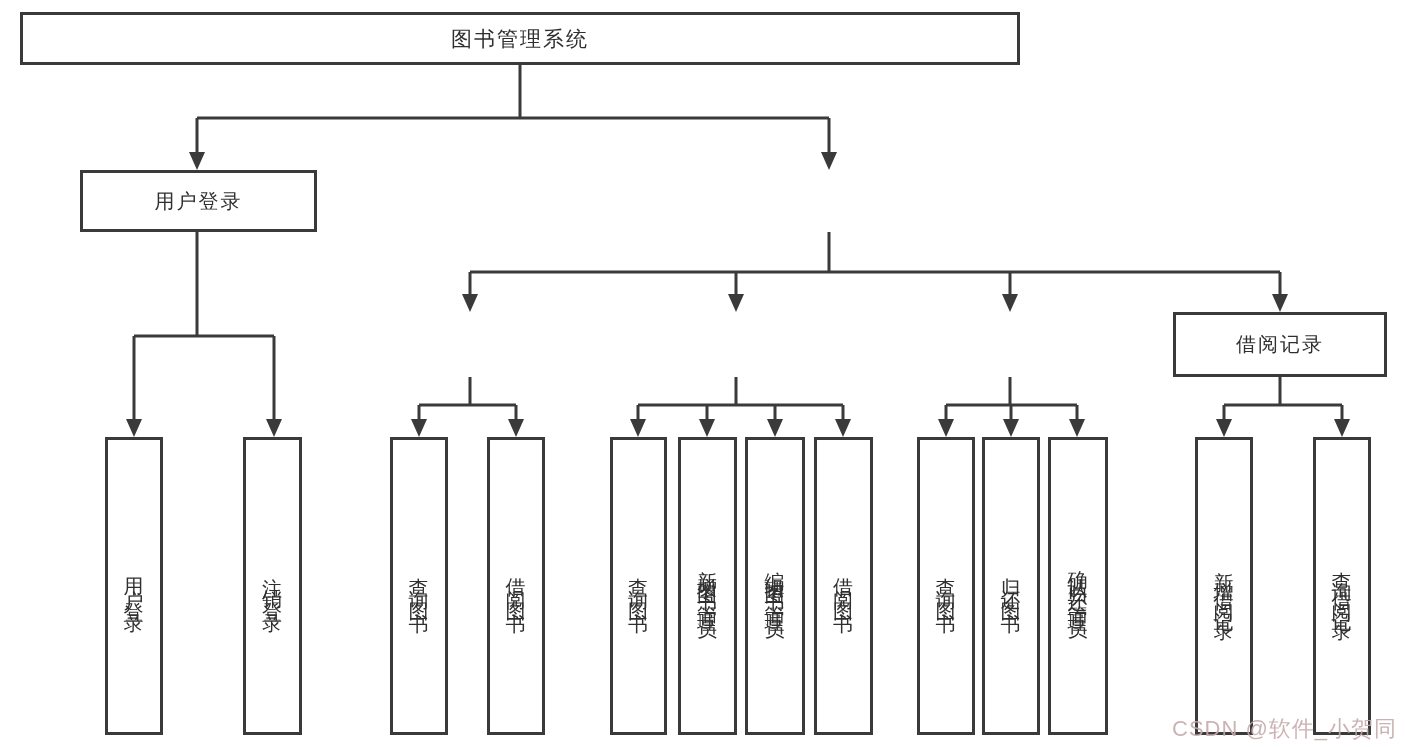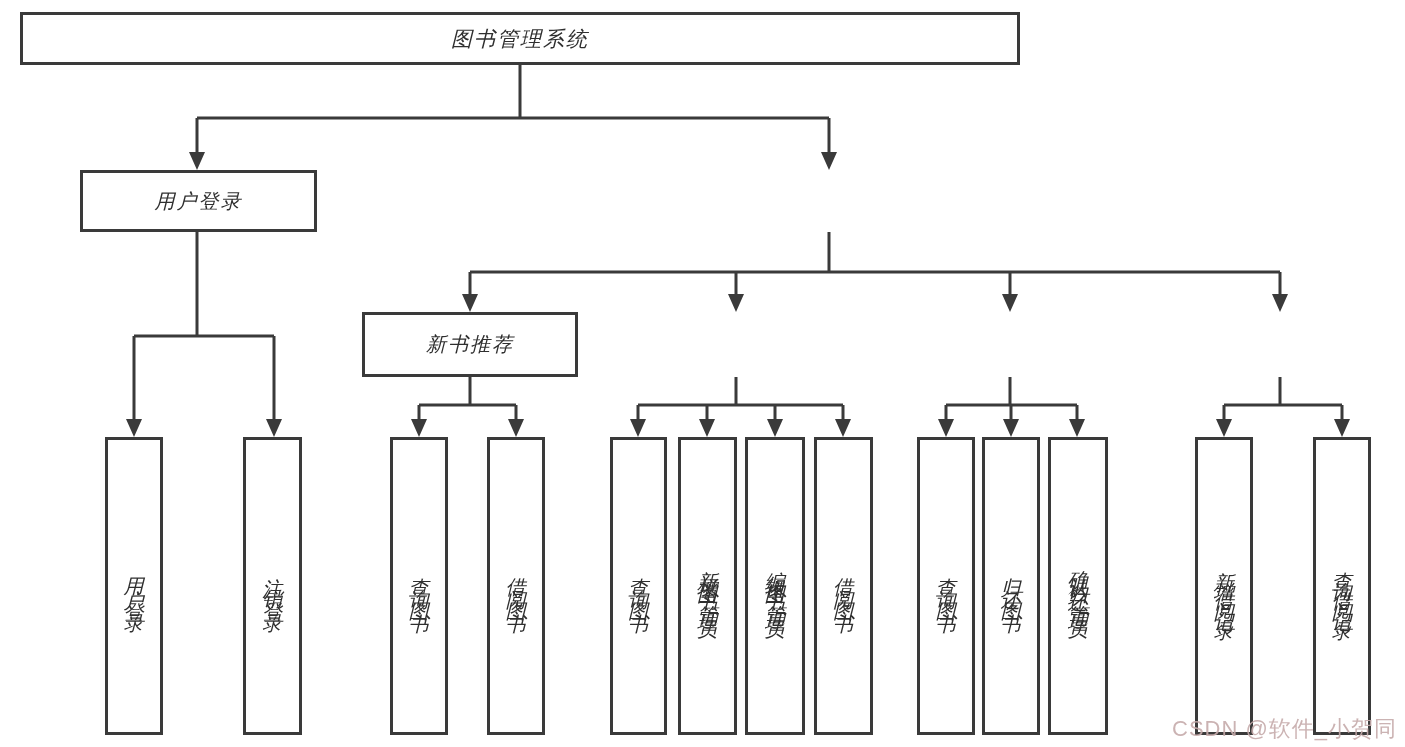--- a/index.html
+++ b/index.html
@@ -5,21 +5,20 @@
   html,body{margin:0;padding:0;background:#fff;}
   .canvas{
     position:relative;width:1405px;height:747px;background:#ffffff;overflow:hidden;
     font-family:"Liberation Sans","DejaVu Sans",sans-serif;color:#2f2f2f;
   }
   .connectors{position:absolute;left:0;top:0;width:1405px;height:747px;pointer-events:none;}
   .node{
     position:absolute;box-sizing:border-box;background:#ffffff;
     border:3px solid #3a3a3a;display:flex;align-items:center;justify-content:center;
     white-space:nowrap;
-    font-style:italic;
   }
   .h{font-size:20px;letter-spacing:2px;}
   .root{font-size:21px;letter-spacing:2px;}
   .leaf{
     writing-mode:vertical-rl;text-orientation:mixed;
     font-size:20px;letter-spacing:12px;line-height:1;
   }
   .ls10{letter-spacing:10px;}
   .ls7{letter-spacing:7px;}
   .watermark{
@@ -49,21 +48,21 @@
              M767 419 H783 L775 437 Z  M835 419 H851 L843 437 Z
              M938 419 H954 L946 437 Z  M1003 419 H1019 L1011 437 Z
              M1069 419 H1085 L1077 437 Z  M1216 419 H1232 L1224 437 Z
              M1334 419 H1350 L1342 437 Z"></path>
   </svg>
 
   <div class="node root" style="left:20px;top:12px;width:1000px;height:53px">图书管理系统</div>
 
   <div class="node h" style="left:80px;top:170px;width:237px;height:62px">用户登录</div>
 
-  <div class="node h" style="left:362px;top:312px;width:216px;height:65px">新书推荐</div>
+  <div class="node h" style="left:1173px;top:312px;width:214px;height:65px">借阅记录</div>
 
   <div class="node leaf" style="left:105px;top:437px;width:58px;height:298px">用户登录</div>
   <div class="node leaf" style="left:243px;top:437px;width:59px;height:298px">注销登录</div>
 
   <div class="node leaf" style="left:390px;top:437px;width:58px;height:298px">查询图书</div>
   <div class="node leaf" style="left:487px;top:437px;width:58px;height:298px">借阅图书</div>
 
   <div class="node leaf" style="left:610px;top:437px;width:57px;height:298px">查询图书</div>
   <div class="node leaf ls7" style="left:678px;top:437px;width:59px;height:298px">新增图书（管理员）</div>
   <div class="node leaf ls7" style="left:745px;top:437px;width:60px;height:298px">编辑图书（管理员）</div>

